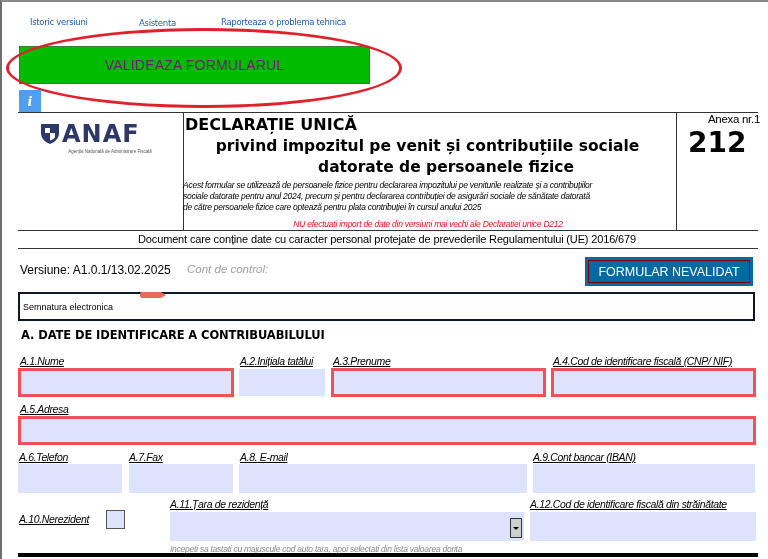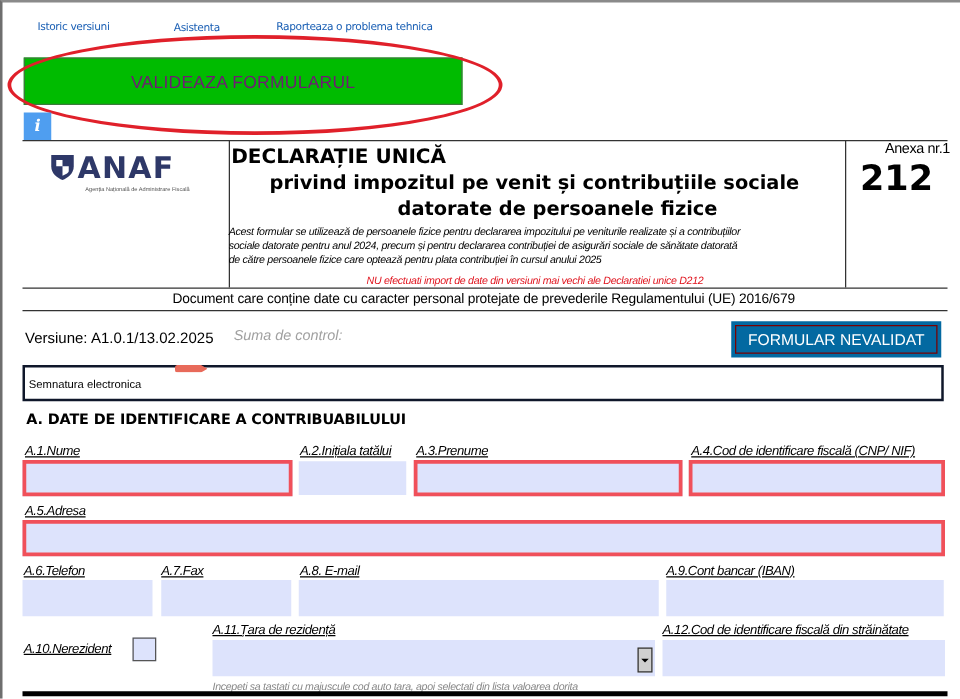--- a/index.html
+++ b/index.html
@@ -101,21 +101,21 @@
   <div>de către persoanele fizice care optează pentru plata contribuției în cursul anului 2025</div>
 </div>
 <div class="warn">NU efectuati import de date din versiuni mai vechi ale Declaratiei unice D212</div>
 
 <div class="anexa-label">Anexa nr.1</div>
 <div class="anexa-num">212</div>
 
 <div class="gdpr">Document care conține date cu caracter personal protejate de prevederile Regulamentului (UE) 2016/679</div>
 
 <div class="version-label">Versiune:  A1.0.1/13.02.2025</div>
-<div class="control-label">Suma de  control:</div>
+<div class="control-label">Cont de  control:</div>
 
 <div class="nevalidat">
   <div class="nevalidat-inner">FORMULAR NEVALIDAT</div>
 </div>
 
 <div class="signature">
   <span class="signature-label">Semnatura electronica</span>
   <span class="sig-tag"></span>
 </div>
 

